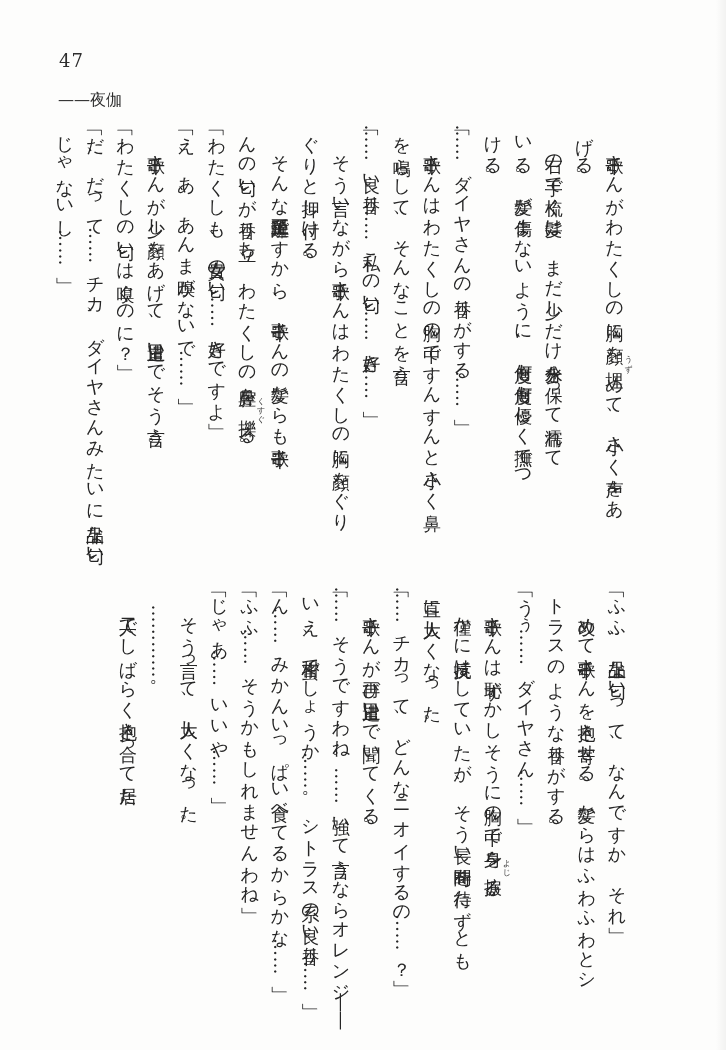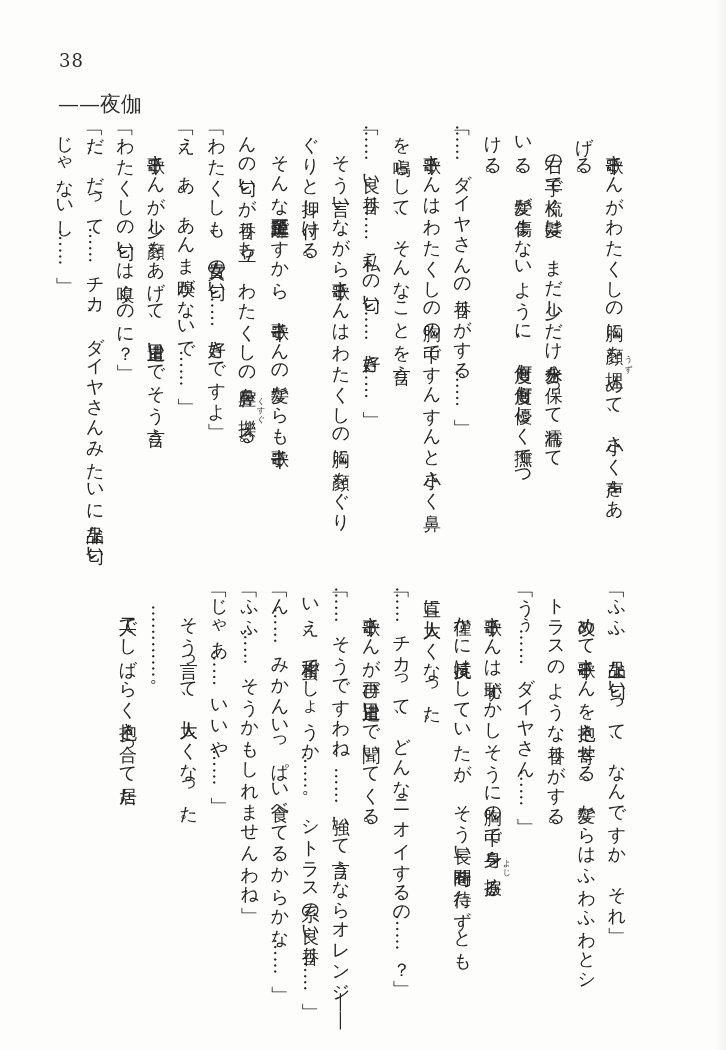--- a/index.html
+++ b/index.html
@@ -34,21 +34,21 @@
     top: 50px;
     left: 59px;
     font-size: 18px;
     letter-spacing: 1px;
     color: #2e2e2e;
   }
   .running-header {
     position: absolute;
     top: 90px;
     left: 58px;
-    font-size: 21px;
+    font-size: 16px;
     color: #2e2e2e;
   }
   .vtext {
     position: absolute;
     writing-mode: vertical-rl;
     text-orientation: mixed;
     font-size: 18px;
     line-height: 1.69;
     letter-spacing: 0.4px;
     color: #262626;
@@ -70,21 +70,21 @@
   ruby rt {
     font-size: 8px;
     letter-spacing: 0;
     color: #3a3a3a;
   }
 </style>
 </head>
 <body>
 
 <div class="page">
-  <div class="pagenum">38</div>
+  <div class="pagenum">47</div>
   <div class="running-header">——夜伽</div>
   <div class="vtext block-top">
       <p class="line">　千歌さんがわたくしの胸に顔を<ruby>埋<rt>うず</rt></ruby>めて、小さく声をあ</p>
       <p class="line">げる。</p>
       <p class="line">　右の手で梳く髪は、まだ少しだけ水分を保って濡れて</p>
       <p class="line">いる。髪が傷まないように、何度も何度も優しく撫でつ</p>
       <p class="line">ける。</p>
       <p class="line">「……ダイヤさんの香りがする……」</p>
       <p class="line">　千歌さんはわたくしの胸の中ですんすんと小さく鼻</p>
       <p class="line">を鳴らして、そんなことを言う。</p>

